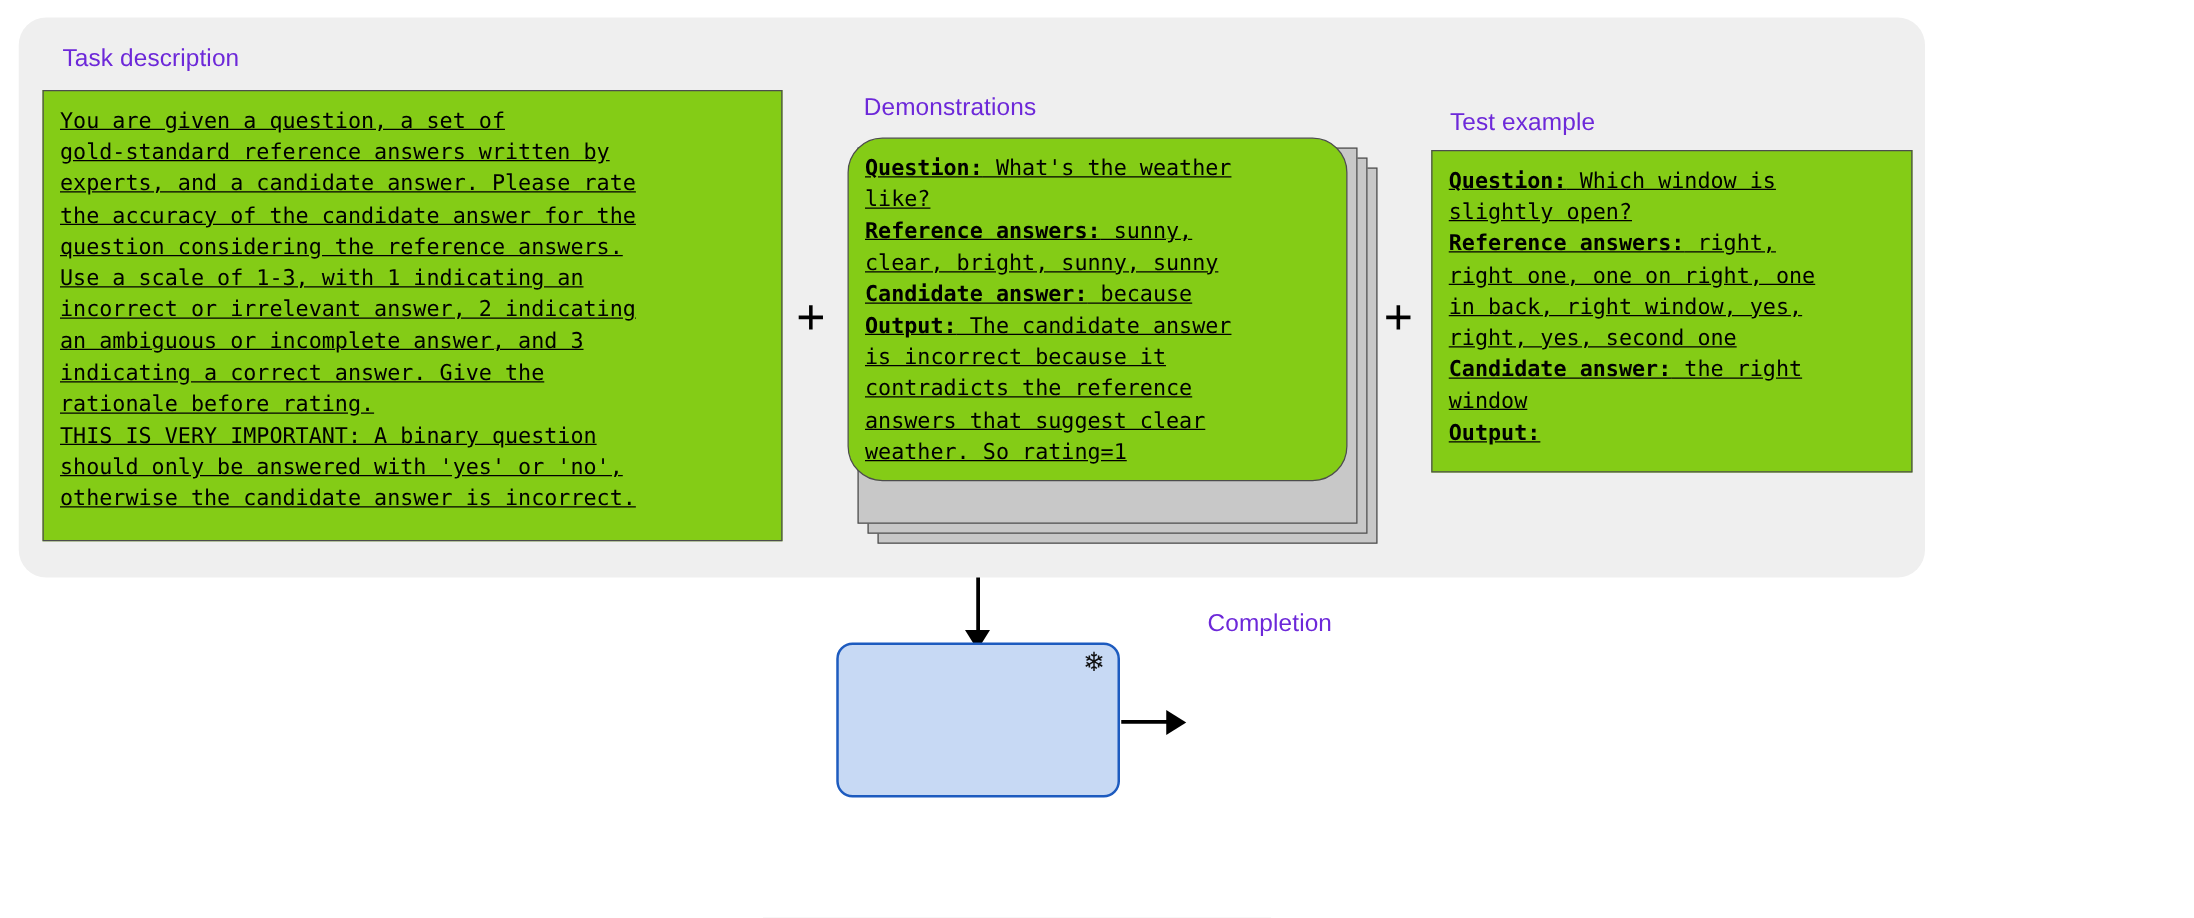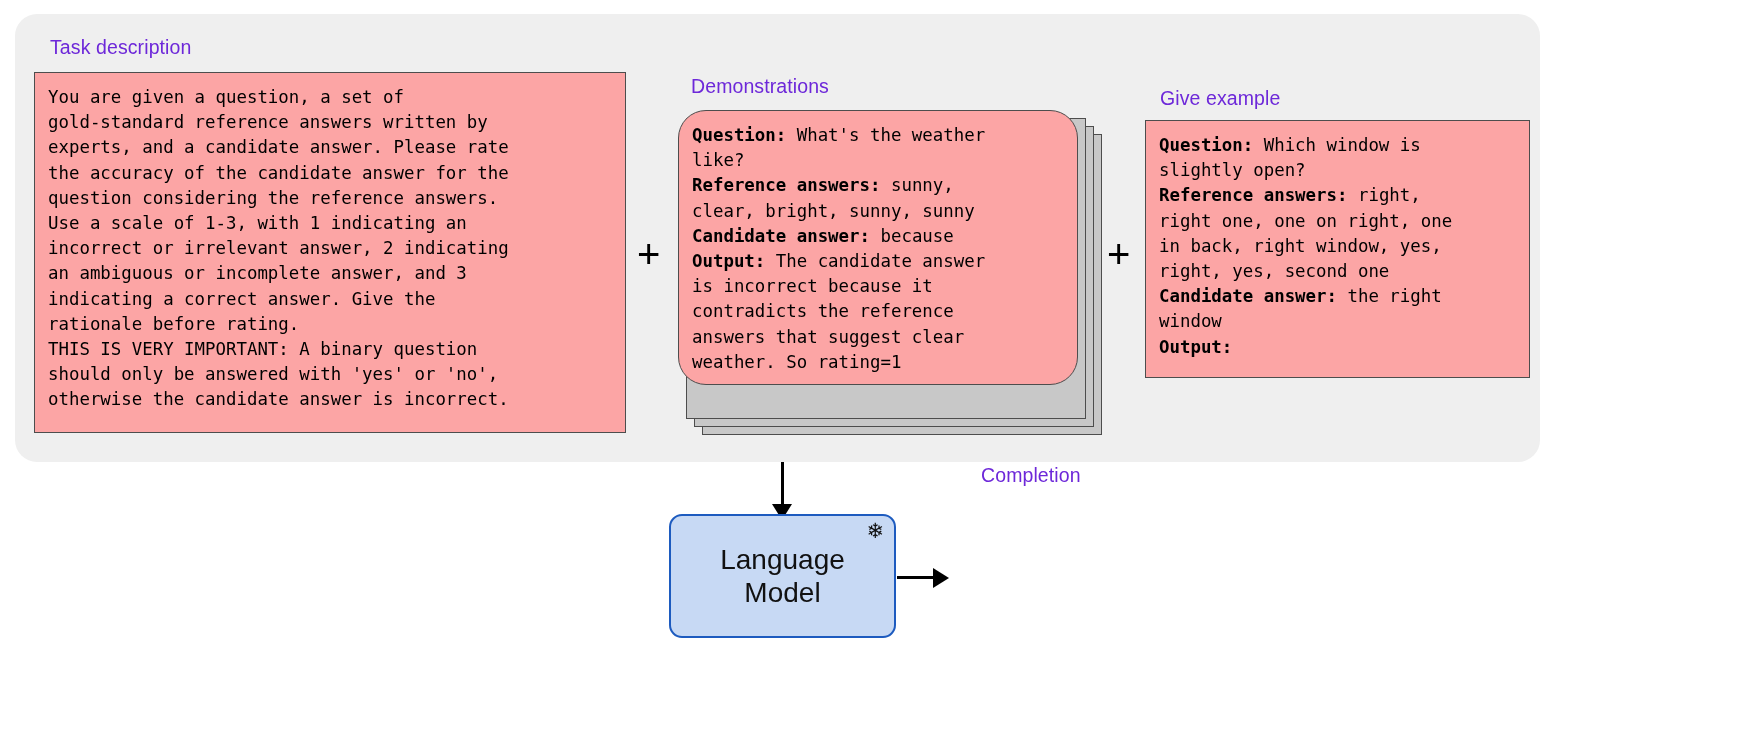--- a/index.html
+++ b/index.html
@@ -23,30 +23,31 @@
   .section-label{
     position:absolute;
     font-size:19.5px;
     color:#6d28d9;
     letter-spacing:0.1px;
     white-space:nowrap;
   }
 
   .text-box{
     position:absolute;
-    background:#fca5a5;
+    background:#84cc16;
     border:1.6px solid #4d4d4d;
     box-sizing:border-box;
     font-family:"DejaVu Sans Mono","Liberation Mono",monospace;
     font-size:17.4px;
     line-height:25.2px;
     color:#000000;
     padding:12px 13px 10px 13px;
     white-space:pre-wrap;
     overflow:hidden;
+    text-decoration:underline;
   }
   .text-box b{font-weight:bold;}
 
   
   #task-description-label{left:50px;top:36px;}
   #task-description-box{
     left:34px;top:72px;width:592px;height:361px;
   }
 
   
@@ -126,21 +127,21 @@
   }
   #snowflake-icon{
     position:absolute;
     right:10px;top:4px;
     font-size:21px;
     color:#111;
     line-height:1;
   }
 
   
-  #completion-label{left:966px;top:464px;margin-left:15px;}
+  #completion-label{left:966px;top:488px;}
   #completion-box{
     left:946px;top:522px;width:425px;height:110px;
     border:1.6px solid #6b6b6b;
   }
 </style>
 </head>
 <body>
 
 <div class="stage">
 
@@ -175,37 +176,35 @@
 clear, bright, sunny, sunny
 </span><b>Candidate answer:</b><span> because
 </span><b>Output:</b><span> The candidate answer
 is incorrect because it
 contradicts the reference
 answers that suggest clear
 weather. So rating=1</span></div>
 
   <div class="plus" id="plus-2">+</div>
 
-  <div class="section-label" id="test-example-label">Give example</div>
+  <div class="section-label" id="test-example-label">Test example</div>
   <div class="text-box" id="test-example-box"><b>Question:</b><span> Which window is
 slightly open?
 </span><b>Reference answers:</b><span> right,
 right one, one on right, one
 in back, right window, yes,
 right, yes, second one
 </span><b>Candidate answer:</b><span> the right
 window
 </span><b>Output:</b><span></span></div>
 
   <div class="arrow-line" id="arrow-down-line"></div>
   <div id="arrow-down-head"></div>
 
   <div id="language-model-box">
-    <div id="language-model-label">Language
-Model</div>
     <div id="snowflake-icon">❄</div>
   </div>
 
   <div class="arrow-line" id="arrow-right-line"></div>
   <div id="arrow-right-head"></div>
 
   <div class="section-label" id="completion-label">Completion</div>
 
 </div>
 

